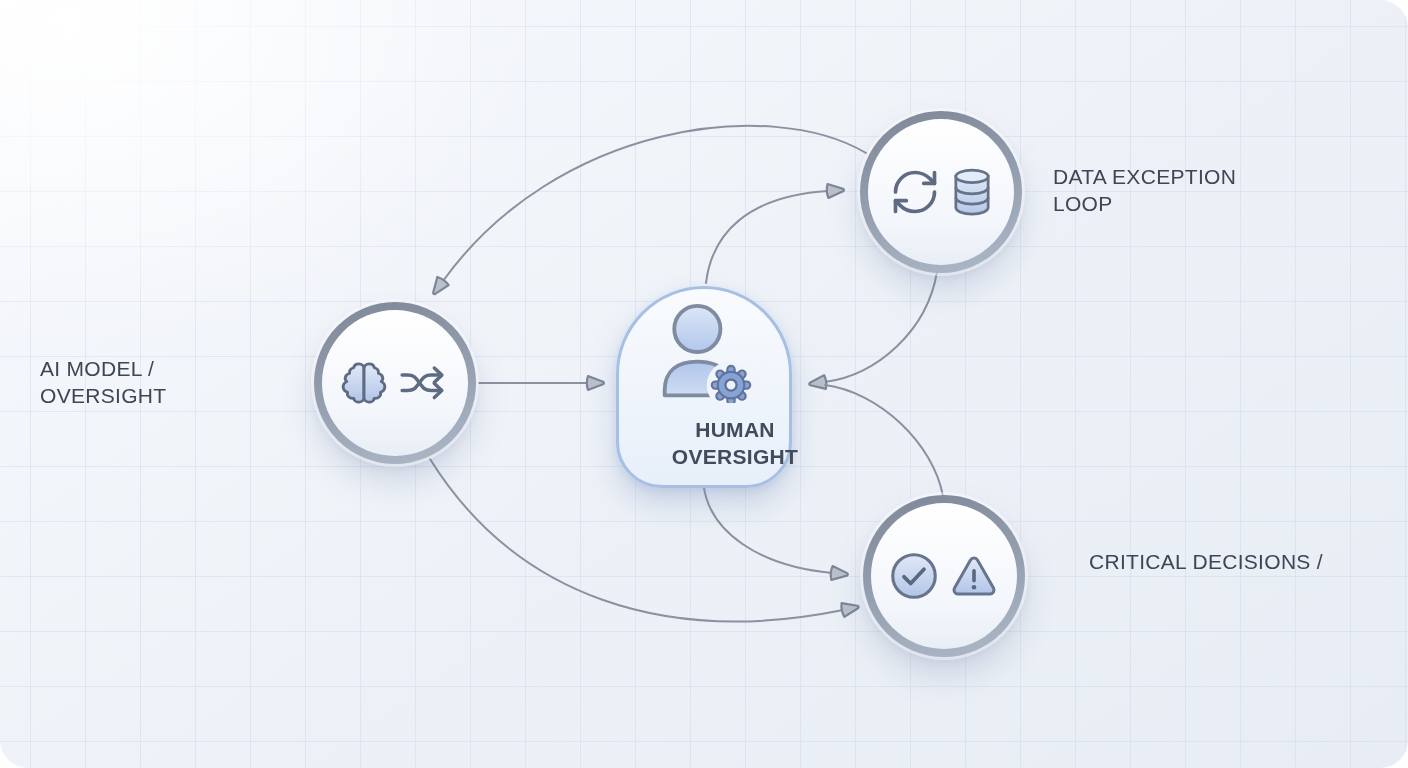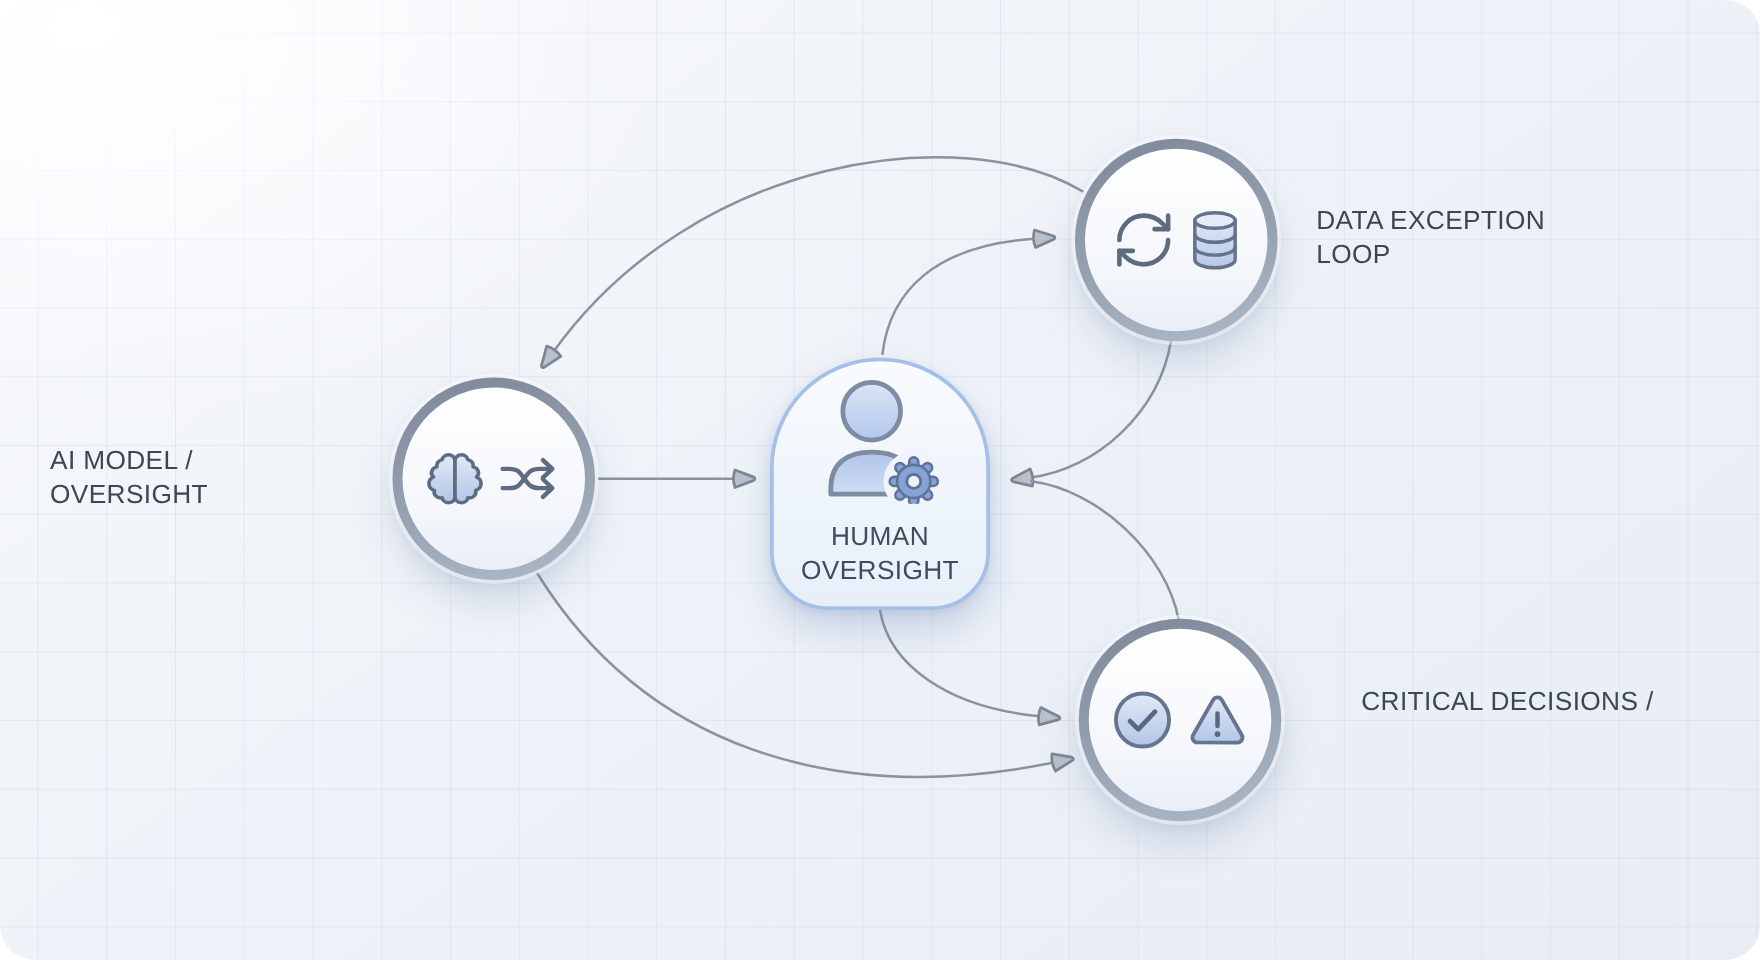--- a/index.html
+++ b/index.html
@@ -29,21 +29,21 @@
   }
   .box-node{
     left:616px;top:286px;width:176px;height:202px;box-sizing:border-box;
     border:3px solid #a5c0e6;border-radius:88px 88px 46px 46px;
     background:linear-gradient(180deg,#f9fbfe 0%,#eef4fb 60%,#e7eff9 100%);
     box-shadow:0 16px 30px rgba(116,142,188,0.30), 0 3px 8px rgba(120,145,190,0.18);
   }
   .box-node .person-wrap{position:absolute;left:37px;top:14px;}
   .box-label{
     position:absolute;left:0;bottom:15px;width:100%;text-align:center;
-    font-size:21px;line-height:27px;letter-spacing:0.3px;color:#414b5a;font-weight:400;
+    font-size:21px;line-height:27px;letter-spacing:0.3px;color:#414b5a;font-weight:700;padding-left:31px;
   }
   .label{
     position:absolute;z-index:3;font-size:21px;line-height:27px;letter-spacing:0.3px;
     color:#3d4654;font-weight:500;
   }
   .label span{display:block;}
   .label-ai{left:40px;top:355px;width:258px;}
   .label-feedback{left:1053px;top:163px;}
   .label-decisions{left:1089px;top:548px;}
   .pos-ai{left:314px;top:302px;}

